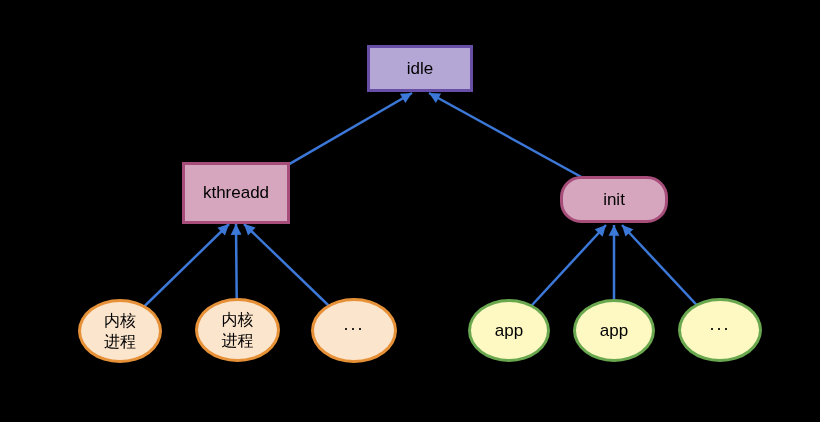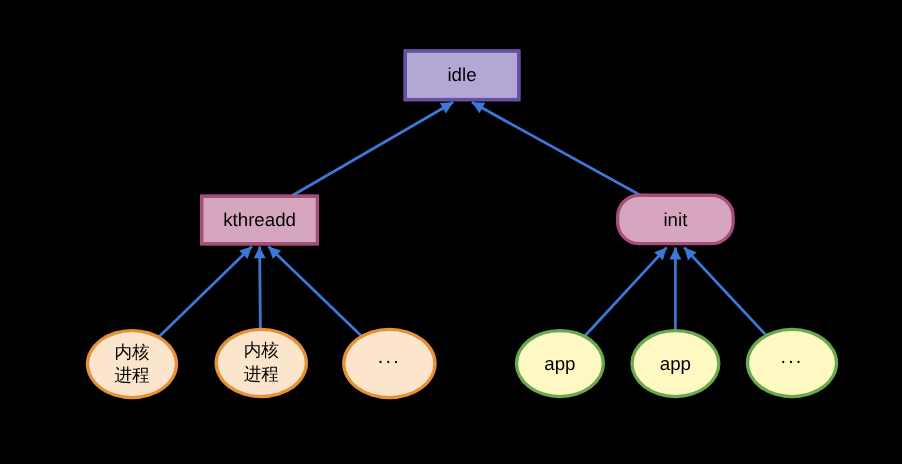--- a/index.html
+++ b/index.html
@@ -76,21 +76,21 @@
       <line x1="509" y1="330" x2="606" y2="225" marker-end="url(#arrow)"></line>
       <line x1="614" y1="330" x2="614" y2="225" marker-end="url(#arrow)"></line>
       <line x1="720" y1="330" x2="622" y2="225" marker-end="url(#arrow)"></line>
     </g>
   </svg>
 
   <div class="node box purple" style="left:367px; top:45px; width:106px; height:47px;">
     <span>idle</span>
   </div>
 
-  <div class="node box pink" style="left:182px; top:177px; width:108px; height:46px;">
+  <div class="node box pink" style="left:182px; top:162px; width:108px; height:62px;">
     <span>kthreadd</span>
   </div>
 
   <div class="node box pink" style="left:560px; top:176px; width:108px; height:47px;border-radius:21px;">
     <span>init</span>
   </div>
 
   <div class="node ellipse orange" style="left:78px; top:299px; width:84px; height:64px;">
     <span class="two-line">
       <span>内核</span><br>

